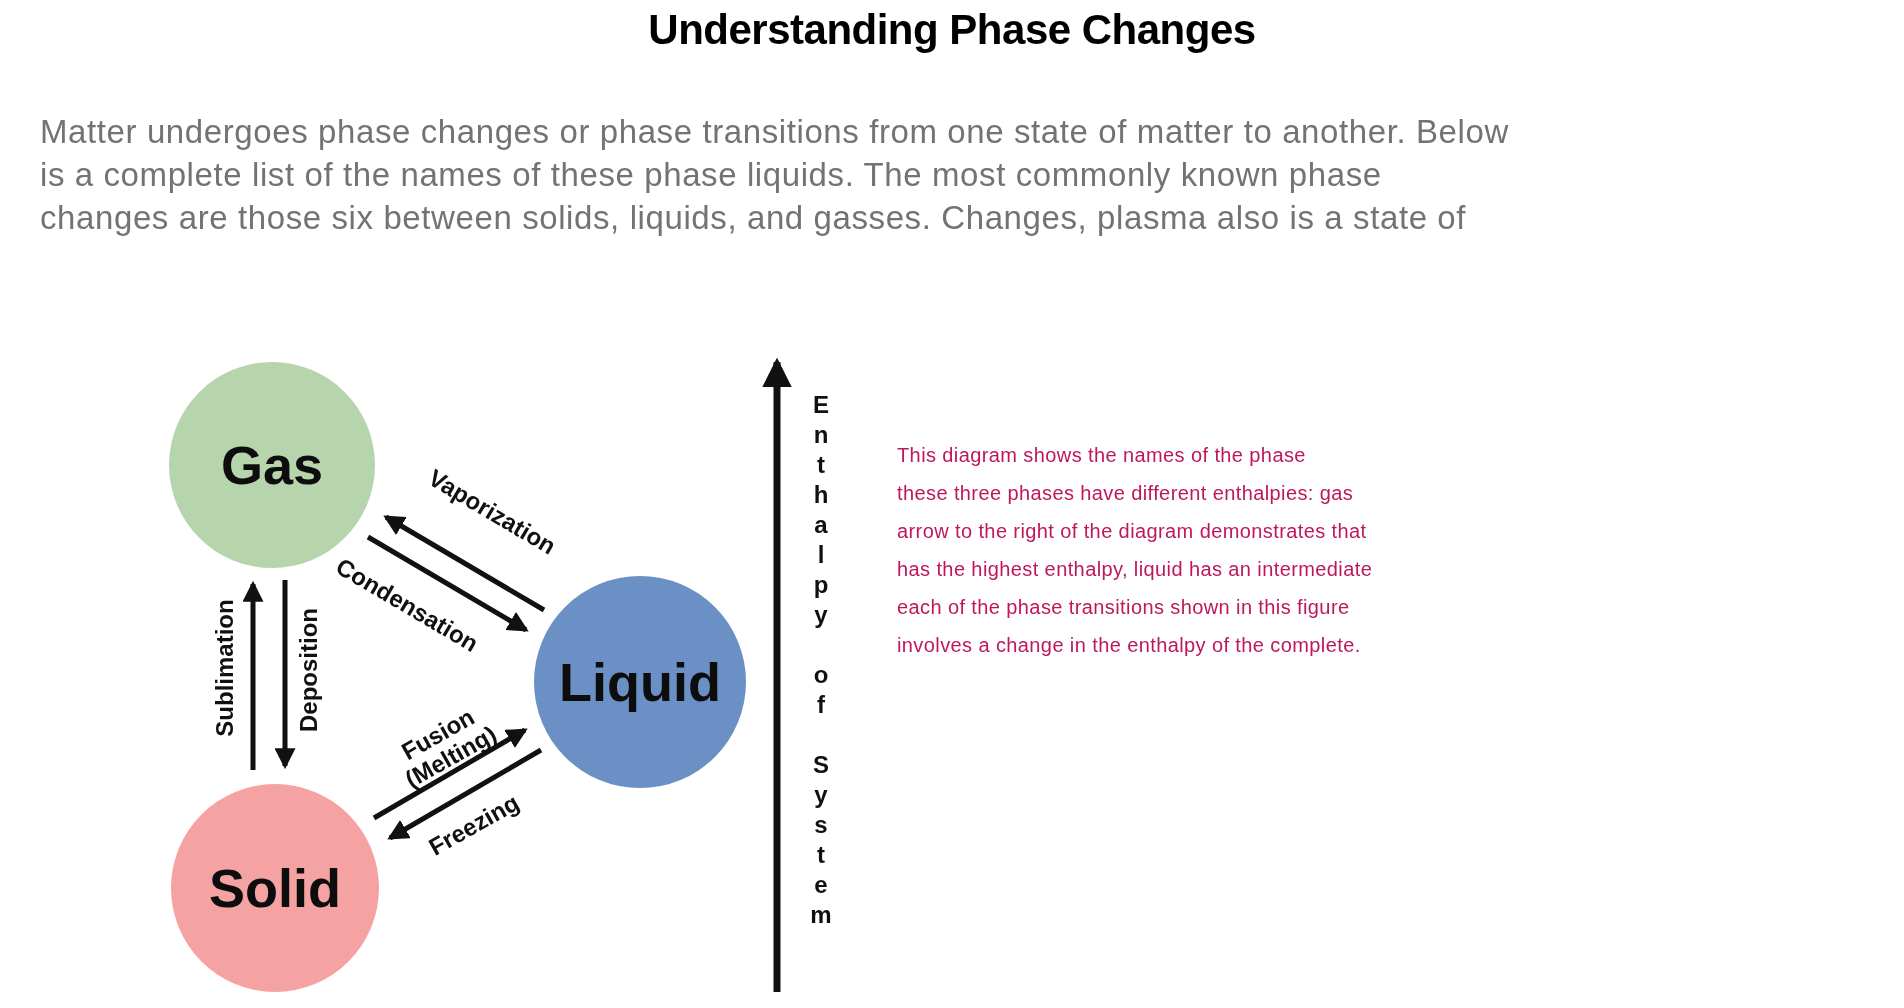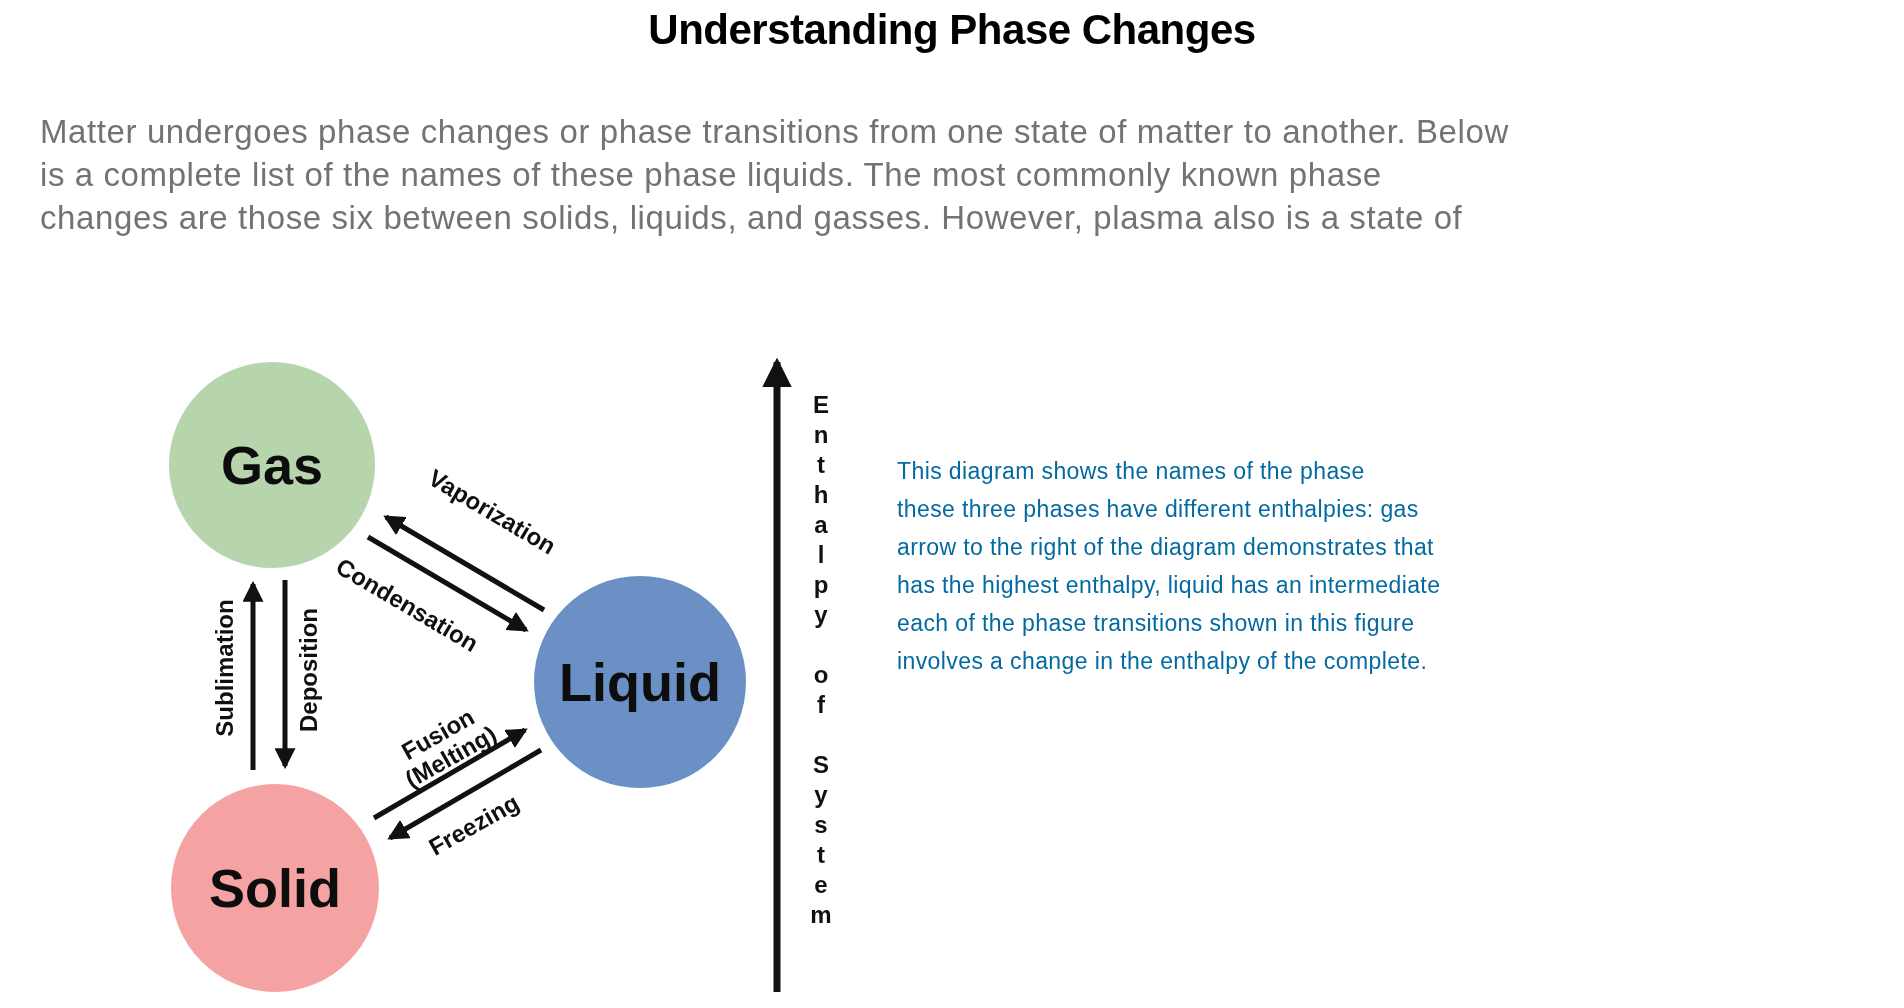--- a/index.html
+++ b/index.html
@@ -17,23 +17,23 @@
     letter-spacing:-0.5px;
   }
   .intro{
     position:absolute;left:40px;top:70px;
     font-size:33px;line-height:43px;letter-spacing:0.6px;
     color:#737373;
     margin-top:40px;
   }
   .intro .line{white-space:nowrap;}
   .description{
-    position:absolute;left:897px;top:452px;
-    font-size:23px;line-height:38px;letter-spacing:0.4px;
-    color:#0369a1;
+    position:absolute;left:897px;top:436px;
+    font-size:20px;line-height:38px;letter-spacing:0.4px;
+    color:#be185d;
   }
   .description .line{white-space:nowrap;}
   .diagram-svg{position:absolute;left:0;top:280px;}
   .node-label{
     font-weight:bold;fill:#0d0d0d;text-anchor:middle;
     font-size:54px;
   }
   .arrow-label{
     font-weight:bold;fill:#101010;text-anchor:middle;
     font-size:24px;
@@ -48,21 +48,21 @@
 </head>
 <body>
 
 <div class="page">
 
   <div class="title">Understanding Phase Changes</div>
 
   <div class="intro">
     <div class="line">Matter undergoes phase changes or phase transitions from one state of matter to another. Below</div>
     <div class="line">is a complete list of the names of these phase liquids. The most commonly known phase</div>
-    <div class="line">changes are those six between solids, liquids, and gasses. However, plasma also is a state of</div>
+    <div class="line">changes are those six between solids, liquids, and gasses. Changes, plasma also is a state of</div>
   </div>
 
   <svg class="diagram-svg" width="900" height="728" viewBox="0 0 900 728">
     <defs>
       <marker id="ah" viewBox="0 0 10 10" refX="8.5" refY="5" markerWidth="4.2" markerHeight="4.2" orient="auto">
         <path d="M0,0 L10,5 L0,10 z" fill="#111111"></path>
       </marker>
     </defs>
 
     <circle cx="272" cy="185" r="103" fill="#b7d5ad"></circle>

